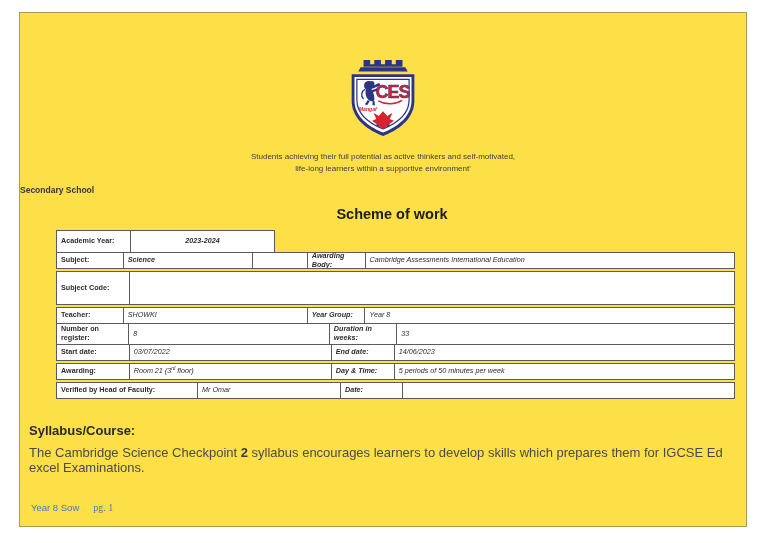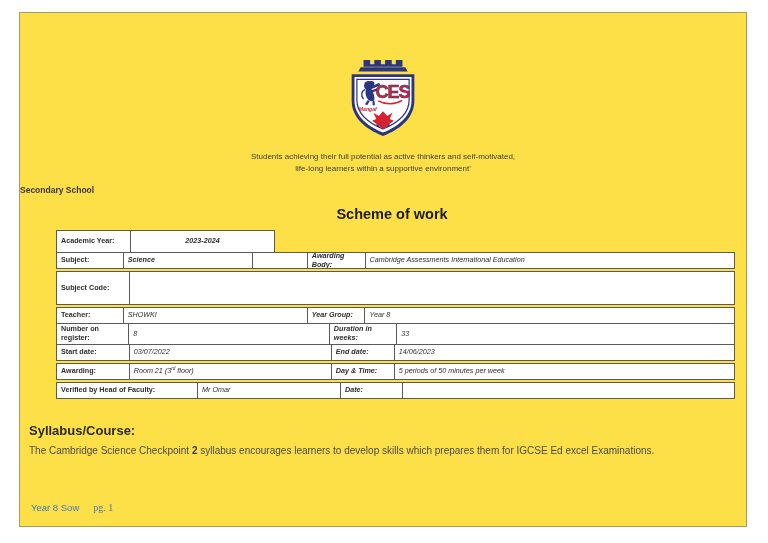--- a/index.html
+++ b/index.html
@@ -27,21 +27,21 @@
     display:flex; align-items:center; padding:1px 4px;
     line-height:1.2; overflow:hidden;margin-left:16px;
   }
   .cell + .cell { margin-left:-1px;font-style:italic; }
   .lbl { font-weight:bold; }
   .ctr { justify-content:center; font-weight:bold; }
   .h23{height:23px}.h22{height:22px}.h18{height:34px}.h17{height:17px}
   .sup { font-size:4.6px; vertical-align:super; line-height:1; }
 
   .syllabus-heading { margin:24px 0 0 9px; font-size:13px; font-weight:bold; color:#2a2a2a; }
-  .syllabus-body { margin:7px 0 8px 9px; width:705px; font-size:10px; color:#4a4a4a; }
+  .syllabus-body { margin:7px 0 8px 9px; width:705px; font-size:13px; color:#4a4a4a; }
   .syllabus-body b { color:#3a3a3a; }
 
   .footer { position:absolute; left:11px; top:484px; color:#4579bd; white-space:nowrap; }
   .footer .doc-label { font-size:9.5px; margin-right:14px; }
   .footer .page-label { font-size:10px; font-family:"Liberation Serif", serif; }
 </style>
 </head>
 <body>
 
 <div class="page">

